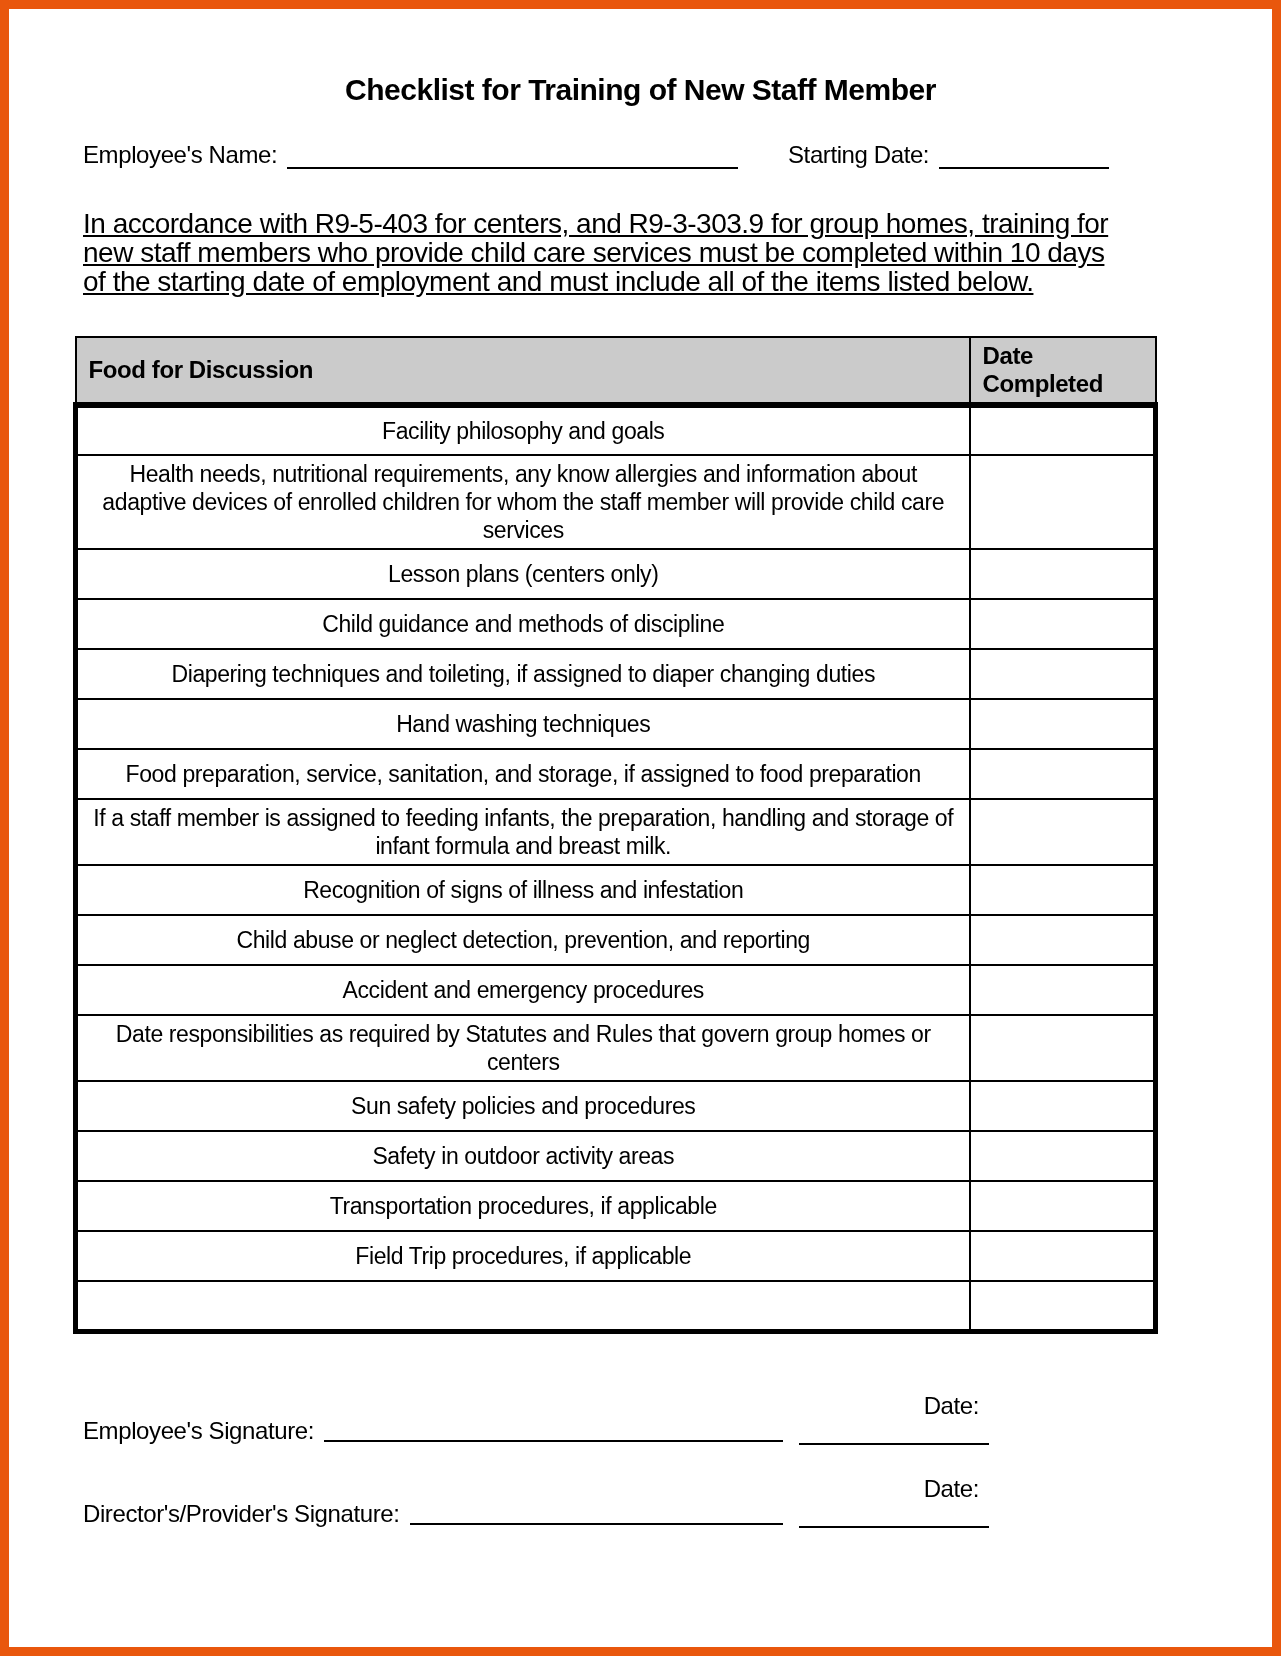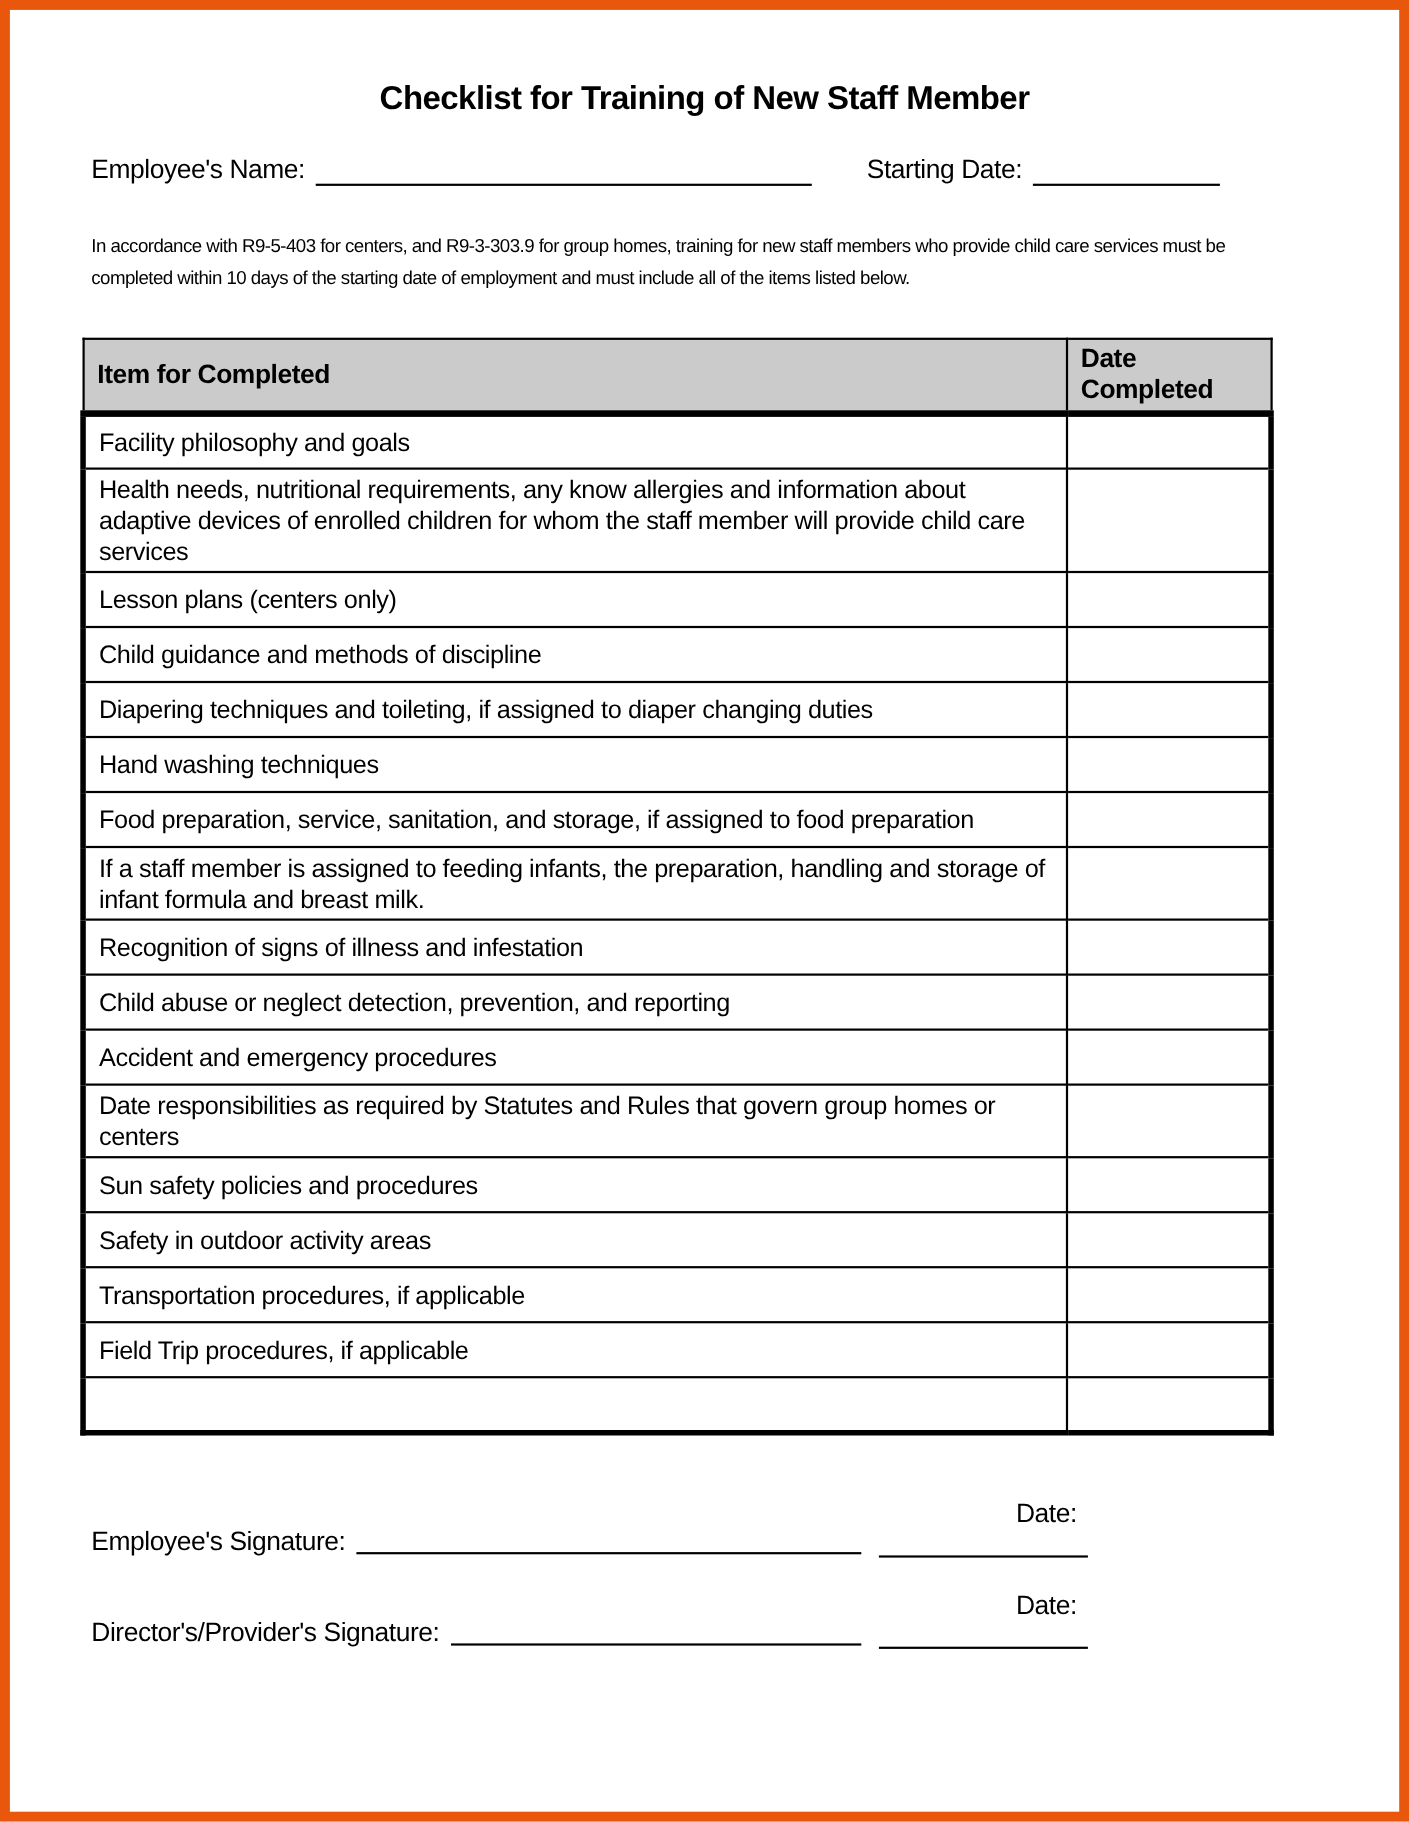--- a/index.html
+++ b/index.html
@@ -43,23 +43,24 @@
     height: 1.05em;
   }
   .blank-flex { flex: 1 1 auto; }
   .gap50 { width: 50px; flex: 0 0 auto; }
   .blank-170 { width: 170px; }
   .blank-190 { width: 190px; }
   
   .intro {
     margin: 40px 0 0 10px;
     max-width: 1040px;
-    font-size: 17px;
+    font-size: 28px;
     line-height: 29px;
     letter-spacing: -0.5px;
+    text-decoration: underline;
   }
   
   table.training-table {
     margin-top: 40px;
     width: 1085px;
     border-collapse: collapse;
     table-layout: fixed;
   }
   .training-table th {
     background: #CBCBCB;
@@ -75,21 +76,21 @@
   .training-table th.date-col { width: 186px; }
   .training-table td {
     border: 2px solid #000;
     font-size: 23px;
     line-height: 28px;
     padding: 4px 12px;
     vertical-align: middle;
     letter-spacing: -0.4px;
   }
   .training-table tr { height: 50px; }
-  .training-table tbody td:first-child { border-left: 5px solid #000; }
+  .training-table tbody td:first-child { border-left: 5px solid #000; text-align: center; }
   .training-table tbody td:last-child  { border-right: 5px solid #000; }
   .training-table tbody tr:last-child td { border-bottom: 5px solid #000; }
   
   .sig-row {
     display: flex;
     align-items: flex-end;
     margin: 0 0 0 10px;
     font-size: 24px;
     letter-spacing: -0.4px;
   }
@@ -128,21 +129,21 @@
     <span class="gap50"></span>
     <span class="lbl">Starting Date:</span>
     <span class="blank blank-170"></span>
   </div>
 
   <div class="intro">In accordance with R9-5-403 for centers, and R9-3-303.9 for group homes, training for new staff members who provide child care services must be completed within 10 days of the starting date of employment and must include all of the items listed below.</div>
 
   <table class="training-table">
     <thead>
       <tr>
-        <th>Item for Completed</th>
+        <th>Food for Discussion</th>
         <th class="date-col">Date Completed</th>
       </tr>
     </thead>
     <tbody>
       <tr>
           <td>Facility philosophy and goals</td>
           <td></td>
         </tr>
       <tr>
           <td>Health needs, nutritional requirements, any know allergies and information about adaptive devices of enrolled children for whom the staff member will provide child care services</td>

